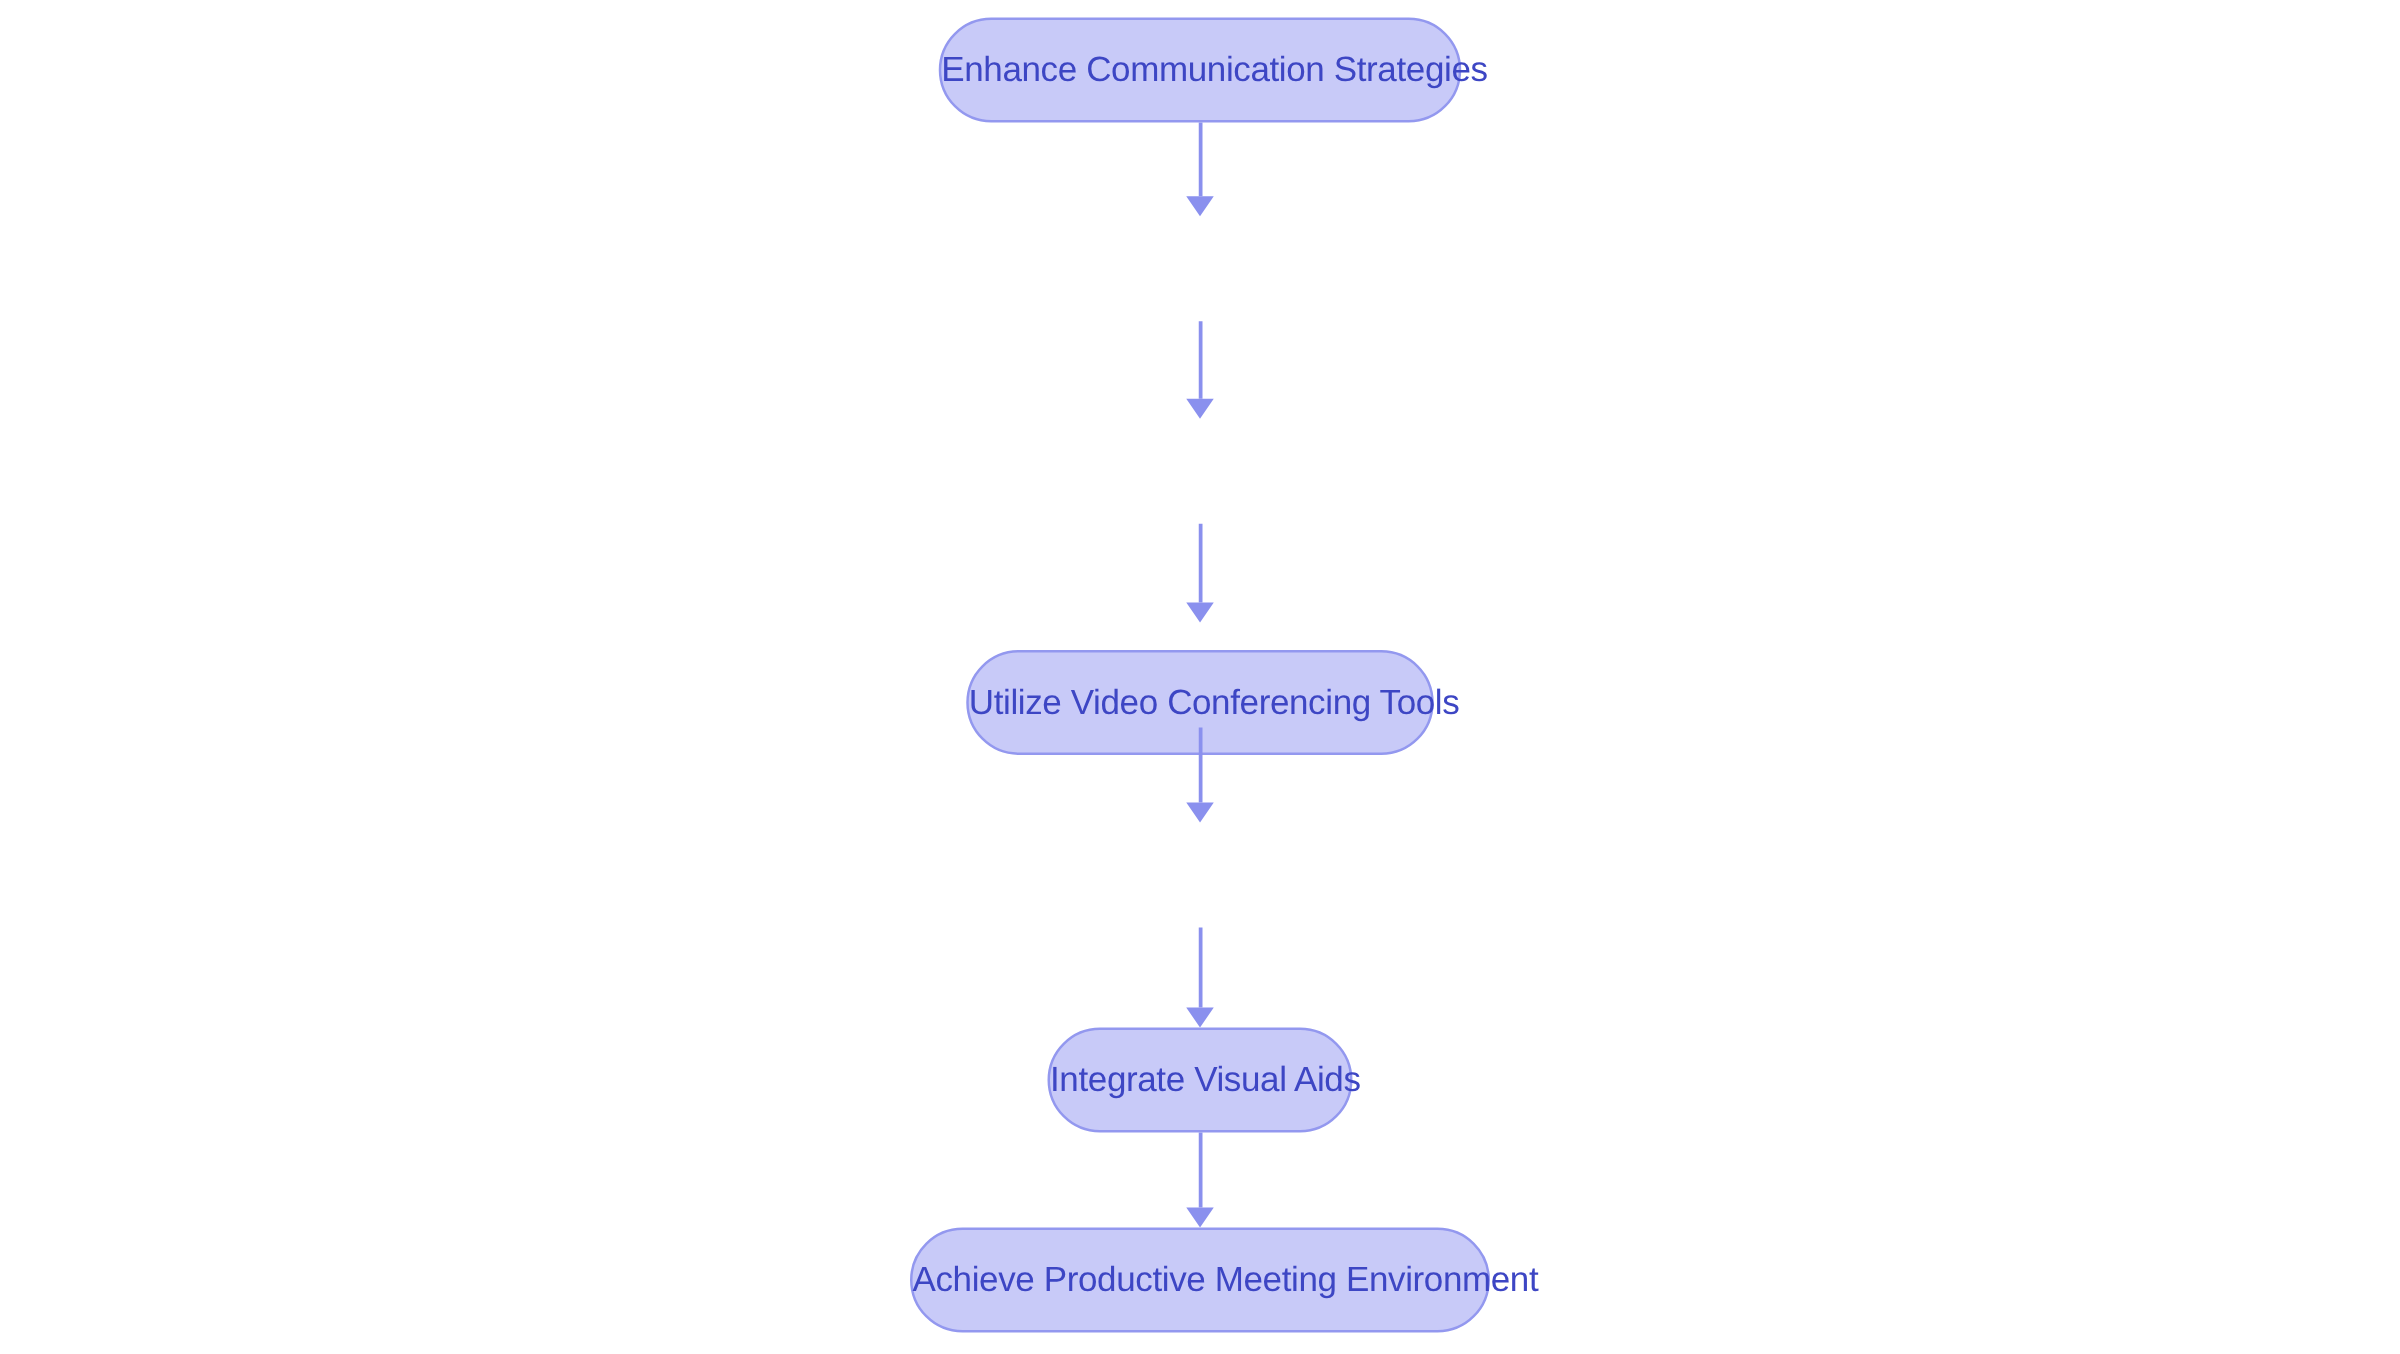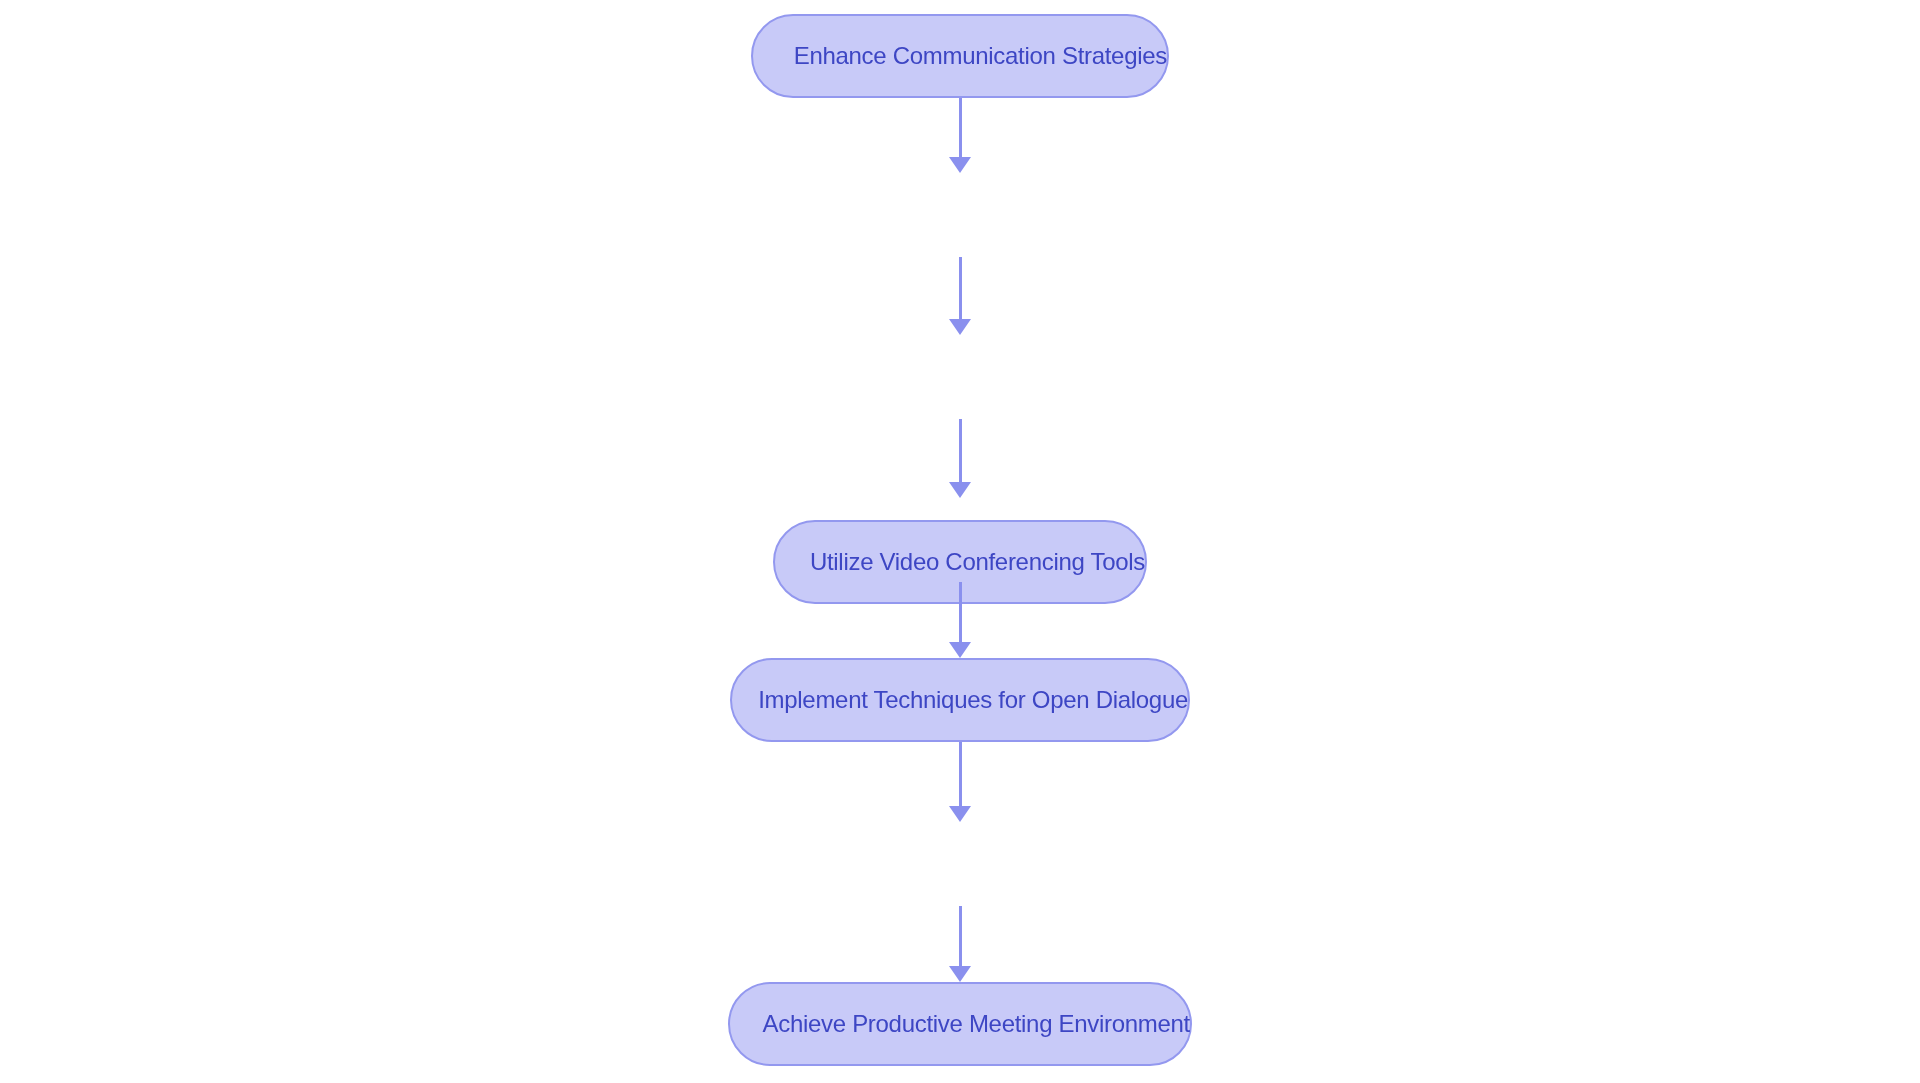--- a/index.html
+++ b/index.html
@@ -11,22 +11,22 @@
   }
   *{margin:0;padding:0;box-sizing:border-box;}
   html,body{width:1920px;height:1083px;background:var(--bg);overflow:hidden;}
   body{font-family:"Liberation Sans","DejaVu Sans",sans-serif;}
   .canvas{position:relative;width:1920px;height:1083px;background:var(--bg);}
   .node{
     position:absolute;left:50%;transform:translateX(-50%);
     height:84px;border-radius:42px;
     background:var(--fill);border:2px solid var(--border);
     color:var(--text);
-    display:flex;align-items:center;justify-content:flex-end;
-    font-size:24px;letter-spacing:-0.3px;white-space:nowrap;
+    display:flex;align-items:center;justify-content:flex-start;
+    font-size:28px;letter-spacing:-0.3px;white-space:nowrap;
   }
   .n1{top:14px;width:418px}
   .n2{top:173px;width:466px}
   .n3{top:335px;width:353px}
   .n4{top:520px;width:374px}
   .n5{top:658px;width:460px}
   .n6{top:822px;width:244px}
   .n7{top:982px;width:464px}
   .arrow{
     position:absolute;left:50%;transform:translateX(-50%);
@@ -74,29 +74,29 @@
 
   <div class="node n4">
     <span>Utilize Video Conferencing Tools</span>
   </div>
 
   <div class="arrow a4">
     <div class="line"></div>
     <div class="head"></div>
   </div>
 
-  <div class="node n5">
-    <span>Implement Techniques for Open Dialogue</span>
-  </div>
 
   <div class="arrow a5">
     <div class="line"></div>
     <div class="head"></div>
   </div>
 
+  <div class="node n6">
+    <span>Integrate Visual Aids</span>
+  </div>
 
   <div class="arrow a6">
     <div class="line"></div>
     <div class="head"></div>
   </div>
 
   <div class="node n7">
     <span>Achieve Productive Meeting Environment</span>
   </div>
 

